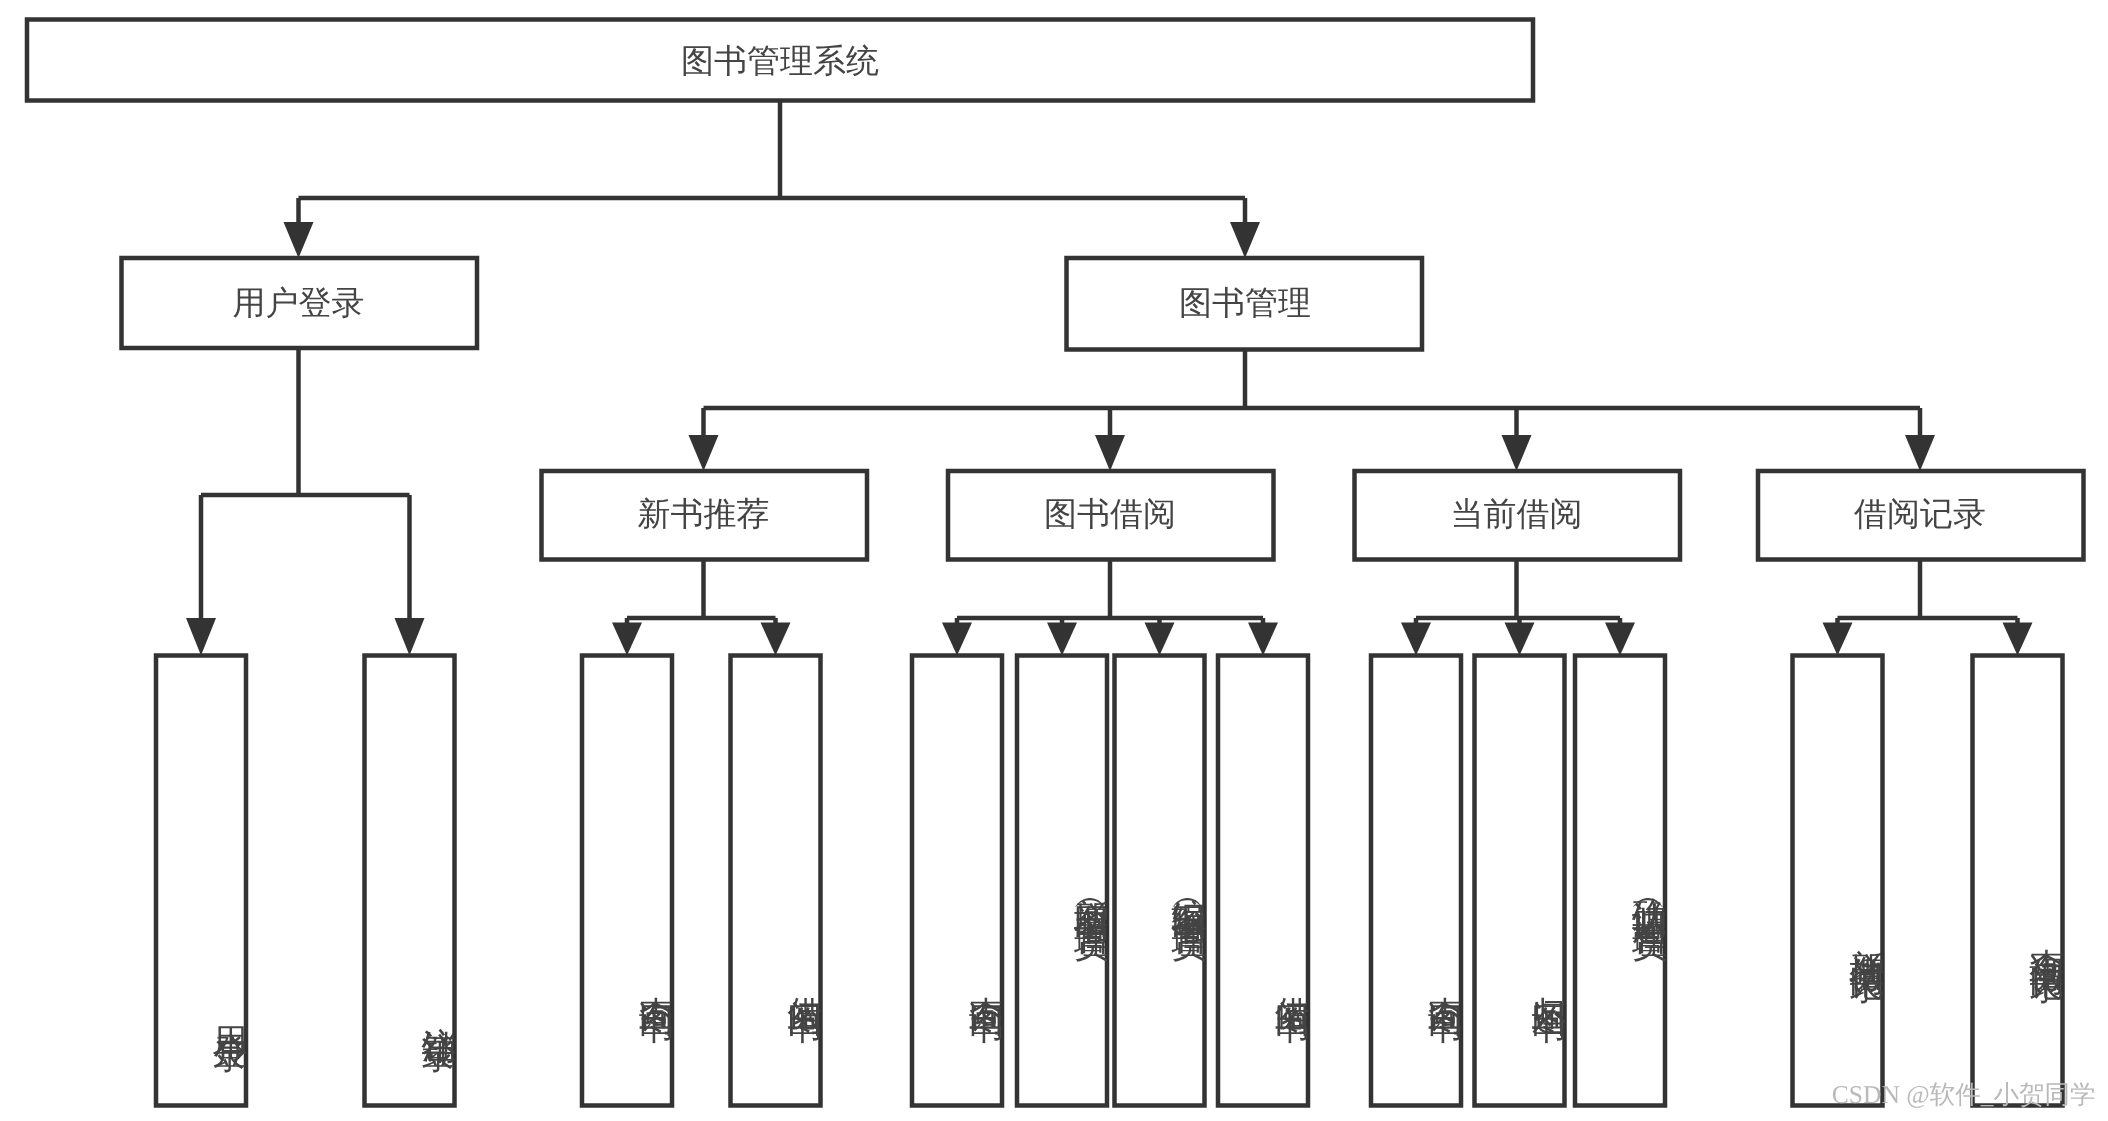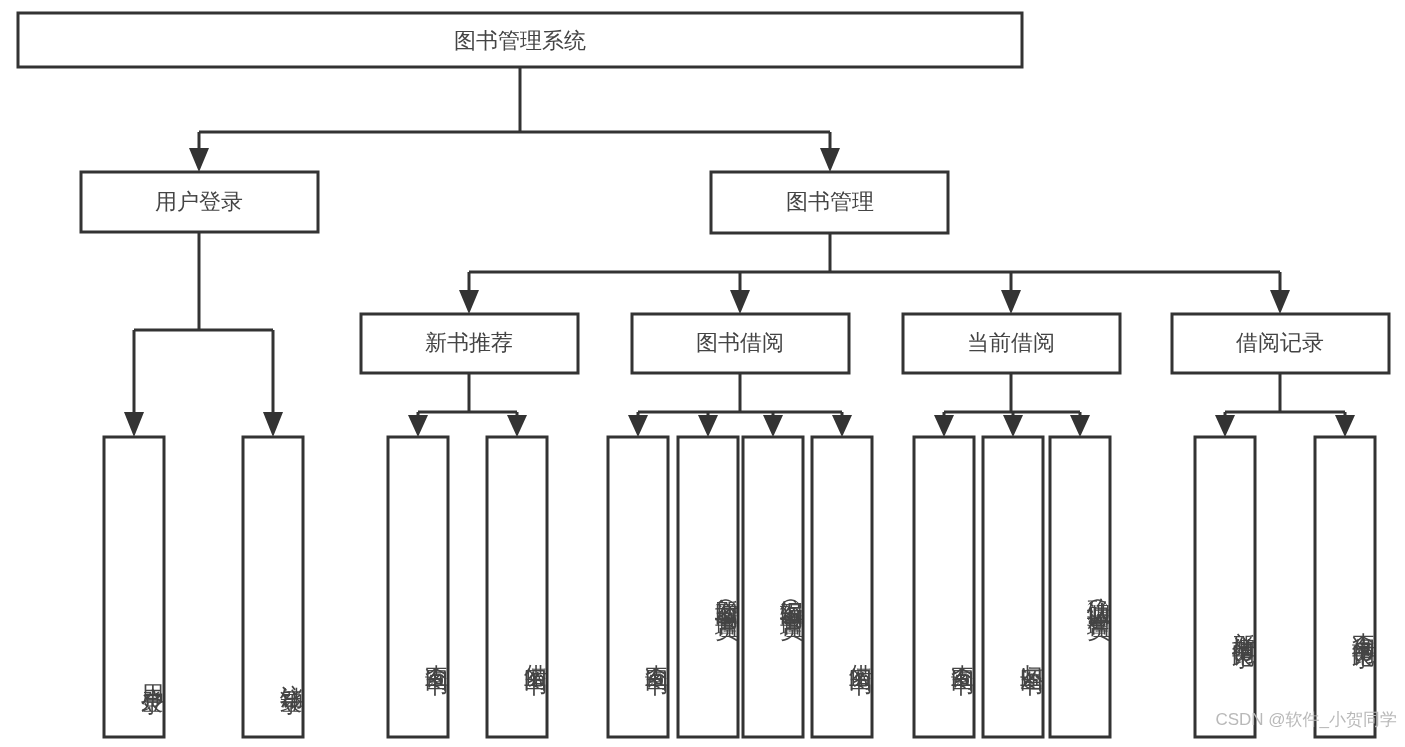--- a/index.html
+++ b/index.html
@@ -57,24 +57,24 @@
     letter-spacing: 3px;
     display: flex;
     align-items: flex-start;
     justify-content: center;
     white-space: nowrap;
     pointer-events: none;
   }
   .watermark {
     position: absolute;
     right: 8px;
-    bottom: 16px;
+    bottom: 6px;
     color: #b9b9b9;
     font-size: 17px;
-    font-family: Liberation Sans, sans-serif;
+    font-family: Liberation Serif, serif;
     white-space: nowrap;
   }
 </style>
 </head>
 <body>
 
 <div id="diagram-root">
 
   <svg id="tree-svg" viewBox="0 0 1405 747" xmlns="http://www.w3.org/2000/svg">
 

